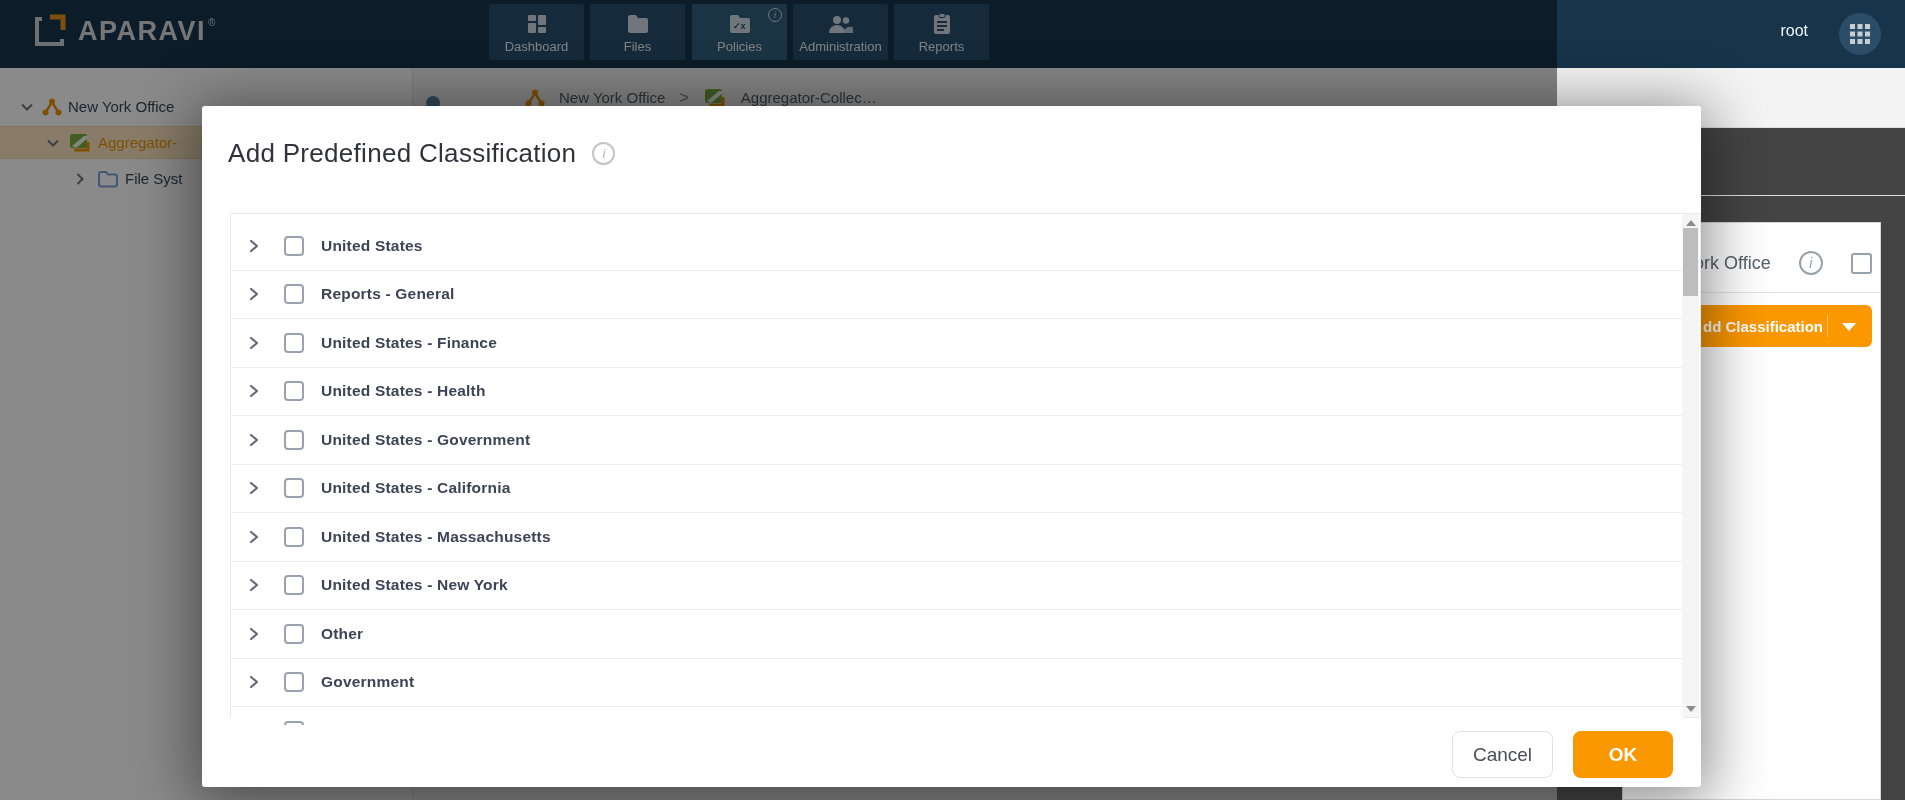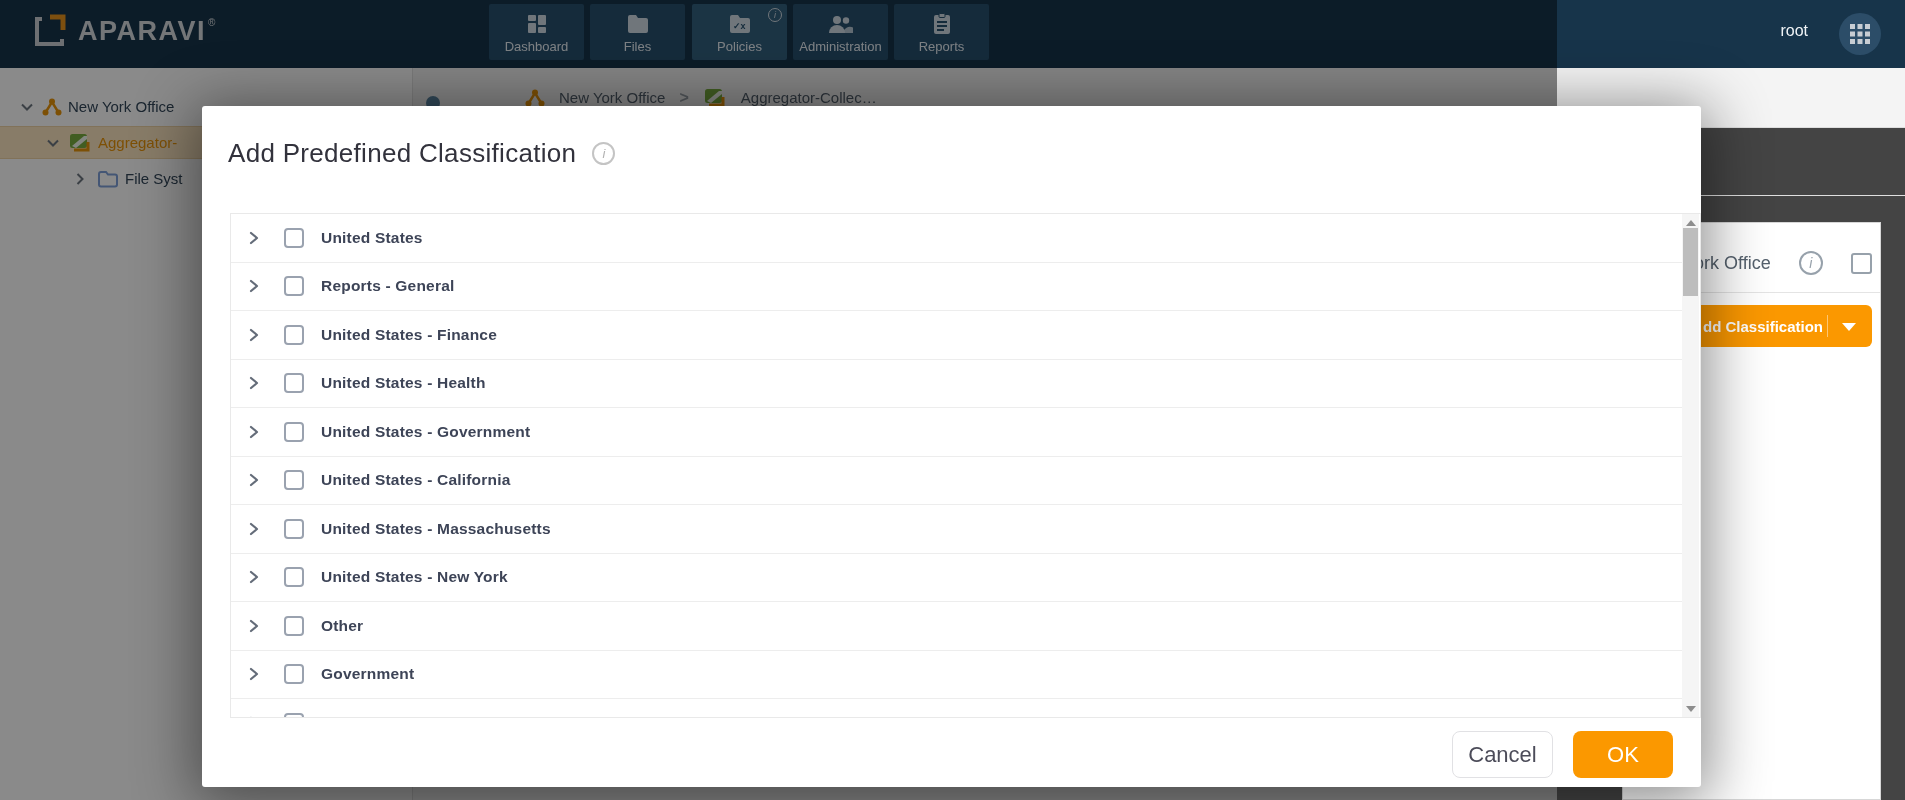--- a/index.html
+++ b/index.html
@@ -66,42 +66,42 @@
 
   
   .modal { position:absolute; left:202px; top:106px; width:1499px; height:681px; background:#ffffff;
            border-radius:3px; box-shadow:0 8px 60px 8px rgba(0,0,0,0.45); z-index:20; }
   .modal-title-row { position:absolute; left:26px; top:32px; display:flex; align-items:center; gap:16px; }
   .modal-title { font-size:26px; color:#32323c; letter-spacing:0.3px; }
   .modal-info { width:23px; height:23px; border:2px solid #c4c4c4; border-radius:50%; color:#b2b2b2;
                 font-size:13px; line-height:19px; text-align:center; font-style:italic; }
   .list-box { position:absolute; left:28px; top:107px; width:1471px; height:505px;
               border:1px solid #e9e9e9; background:#fff; }
-  .list-viewport { position:absolute; left:0; top:0; width:1452px; height:503px; overflow:hidden; }
+  .list-viewport { position:absolute; left:0; top:8px; width:1452px; height:503px; overflow:hidden; }
   .list-row { display:flex; align-items:center; height:48.5px; border-bottom:1px solid #ededed;
               padding-left:18px; cursor:pointer; background:#fff; }
   .row-chevron { display:flex; width:14px; }
   .row-checkbox { width:20px; height:20px; border:2px solid #9aa2af; border-radius:4px;
                   margin-left:21px; background:#fff; cursor:pointer; }
   .row-label { margin-left:17px; font-size:15.5px; font-weight:bold; color:#3d4457; letter-spacing:0.2px; }
   
   .sb { position:absolute; right:1px; top:0; width:17px; height:503px; background:#f5f5f5; }
   .sb-up, .sb-down { position:absolute; left:0; width:17px; height:15px; display:flex;
                      align-items:center; justify-content:center; cursor:pointer; }
   .sb-up { top:1px; } .sb-down { bottom:1px; }
   .sb-up::after { content:""; border-left:5px solid transparent; border-right:5px solid transparent;
                   border-bottom:6px solid #8d8d8d; }
   .sb-down::after { content:""; border-left:5px solid transparent; border-right:5px solid transparent;
                     border-top:6px solid #8d8d8d; }
   .sb-thumb { position:absolute; left:1px; top:14px; width:15px; height:68px; background:#bdbdbd; cursor:pointer; }
   
   .btn { position:absolute; top:625px; height:47px; border-radius:8px; display:flex;
-         align-items:center; justify-content:center; font-size:22px; cursor:pointer; }
+         align-items:center; justify-content:center; font-size:19px; cursor:pointer; }
   .btn-cancel { left:1250px; width:101px; background:#fff; border:1px solid #e1e1e4; color:#4c4c59; }
-  .btn-ok { left:1371px; width:100px; background:var(--accent); color:#fff; font-weight:normal; }
+  .btn-ok { left:1371px; width:100px; background:var(--accent); color:#fff; font-weight:bold; }
 
   svg { display:block; }
 </style>
 </head>
 <body>
 
 <div id="stage">
 
   <div class="topnav">
     <div class="logo">

